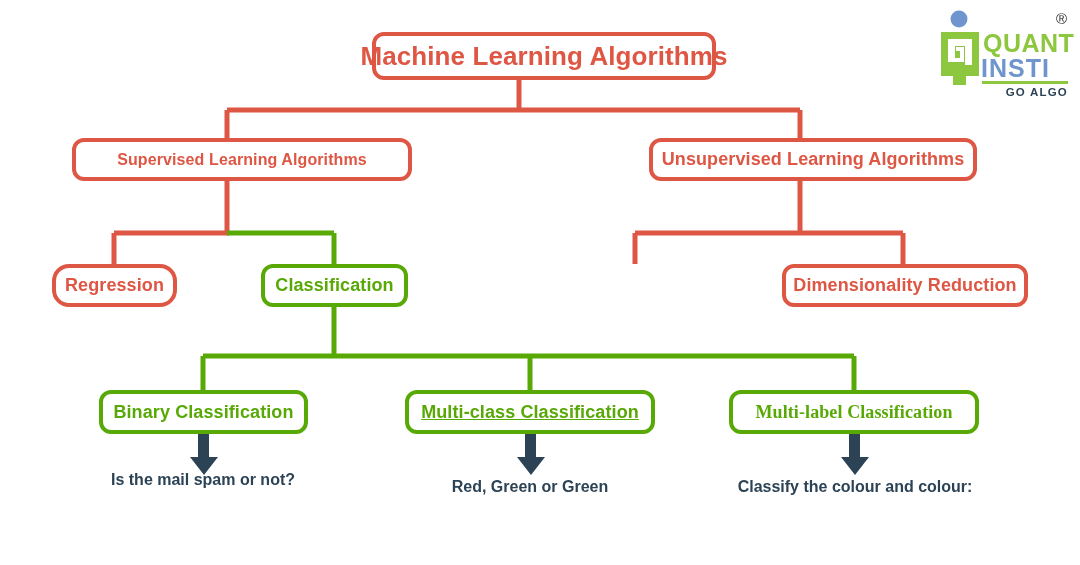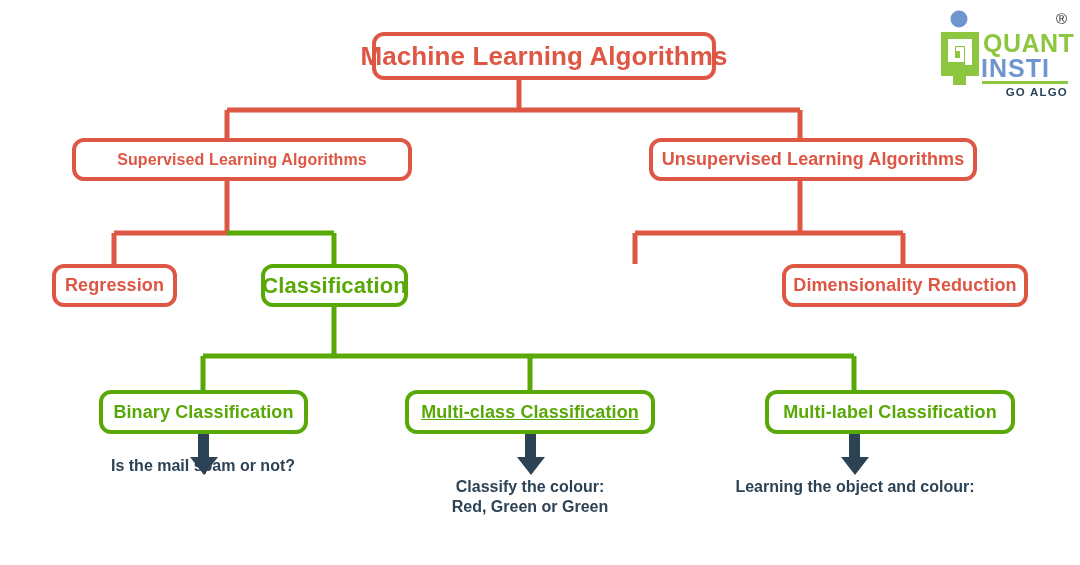--- a/index.html
+++ b/index.html
@@ -111,56 +111,55 @@
   </div>
 
   <div class="node red" style="left:72px; top:138px; width:340px; height:43px; font-size:16px;">
     <span>Supervised Learning Algorithms</span>
   </div>
 
   <div class="node red" style="left:637px; top:138px; width:328px; height:43px; font-size:18px;margin-left:12px;">
     <span>Unsupervised Learning Algorithms</span>
   </div>
 
-  <div class="node red" style="left:52px; top:264px; width:125px; height:43px; font-size:18px;">
+  <div class="node red" style="left:52px; top:264px; width:125px; height:43px; font-size:18px;border-radius:17px;">
     <span>Regression</span>
   </div>
 
-  <div class="node green" style="left:261px; top:264px; width:147px; height:43px; font-size:22px;justify-content:center;">
+  <div class="node green" style="left:261px; top:264px; width:147px; height:43px; font-size:18px;justify-content:center;">
     <span>Classification</span>
   </div>
 
 
   <div class="node red" style="left:782px; top:264px; width:246px; height:43px; font-size:18px;">
     <span>Dimensionality Reduction</span>
   </div>
 
   <div class="node green" style="left:99px; top:390px; width:209px; height:44px; font-size:18px;">
     <span>Binary Classification</span>
   </div>
 
   <div class="node green" style="left:405px; top:390px; width:250px; height:44px; font-size:18px;text-decoration:underline;">
     <span>Multi-class Classification</span>
   </div>
 
-  <div class="node green" style="left:765px; top:390px; width:250px; height:44px; font-size:18px;">
+  <div class="node green" style="left:729px; top:390px; width:250px; height:44px; font-size:18px;font-family:Liberation Serif, serif;">
     <span>Multi-label Classification</span>
   </div>
 
-  <div class="caption" style="left:78px; top:456px; width:250px; font-size:16px;">
+  <div class="caption" style="left:78px; top:470px; width:250px; font-size:16px;">
     <div>Is the mail spam or not?</div>
   </div>
 
   <div class="caption" style="left:415px; top:477px; width:230px; font-size:16px;">
-    <div>Classify the colour:</div>
     <div>Red, Green or Green</div>
   </div>
 
   <div class="caption" style="left:709px; top:477px; width:292px; font-size:16px;">
-    <div>Learning the object and colour:</div>
+    <div>Classify the colour and colour:</div>
   </div>
 
   <svg id="logo" viewBox="0 0 140 96">
 
     <circle cx="23" cy="13" r="8.5" fill="#6E95CD"></circle>
 
     <g fill="#8DC63F">
       <path d="M5 26 h38 v44 h-13 v9 h-13 v-9 h-12 z"></path>
     </g>
     <g fill="#ffffff">

